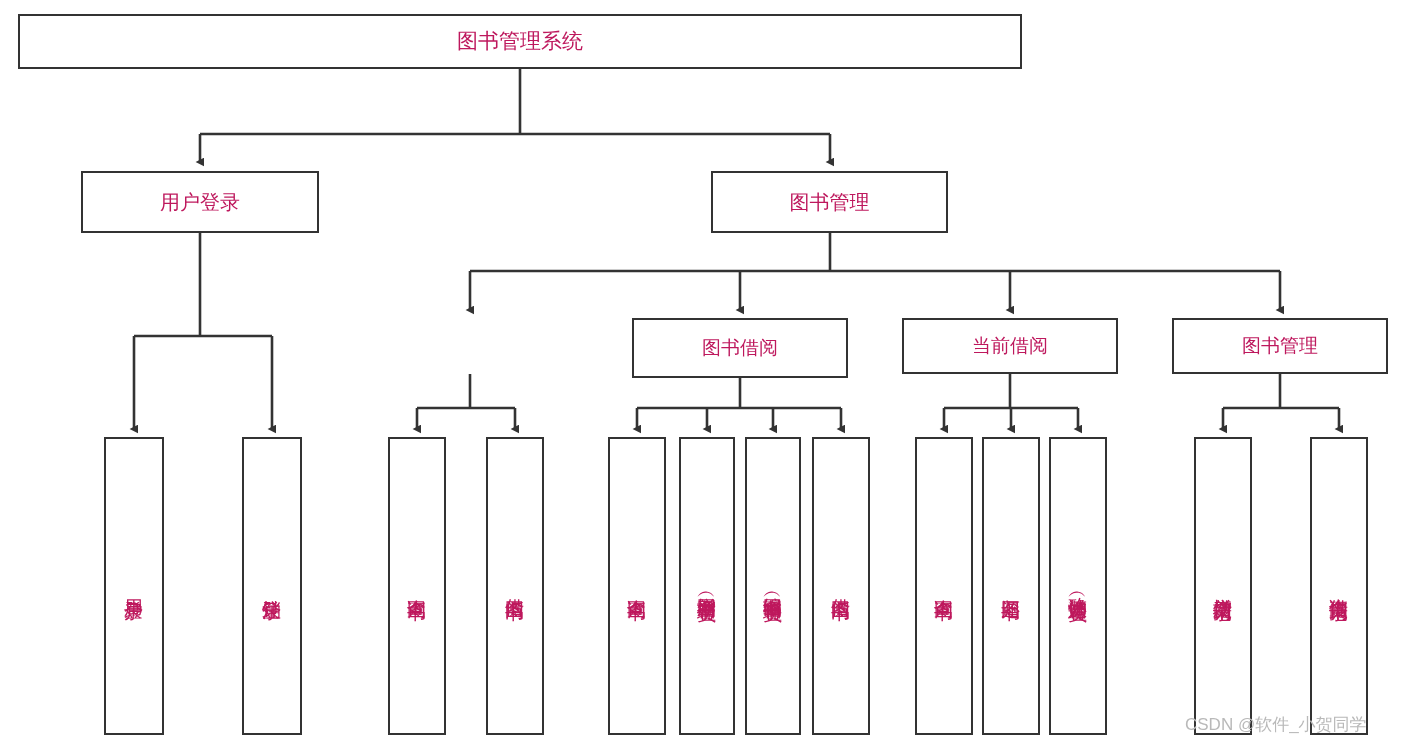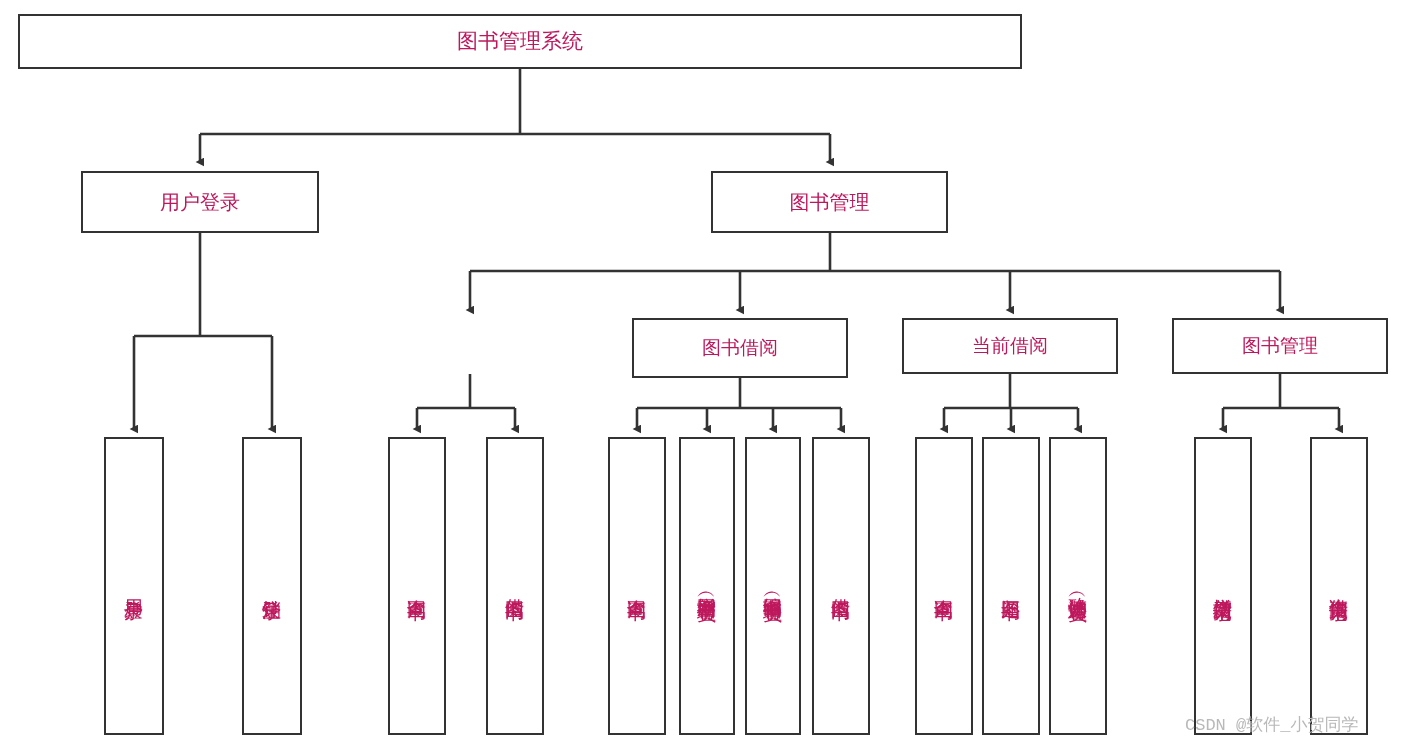--- a/index.html
+++ b/index.html
@@ -65,21 +65,21 @@
     white-space: nowrap;
   }
   #watermark {
     position: absolute;
     left: 1185px;
     top: 713px;
     font-size: 17px;
     color: #b9b9b9;
     white-space: nowrap;
     z-index: 5;
-    font-family: Liberation Mono, monospace;
+    font-family: Liberation Sans, sans-serif;
   }
 </style>
 </head>
 <body>
 
 <div id="diagram-root" style="background: rgb(255, 255, 255);">
 
   <svg id="edges-layer" viewBox="0 0 1405 747" width="1405" height="747" xmlns="http://www.w3.org/2000/svg">
     <defs>
       <marker id="arrowhead" markerWidth="9" markerHeight="9" refX="4.5" refY="4.4" orient="auto" markerUnits="userSpaceOnUse">

